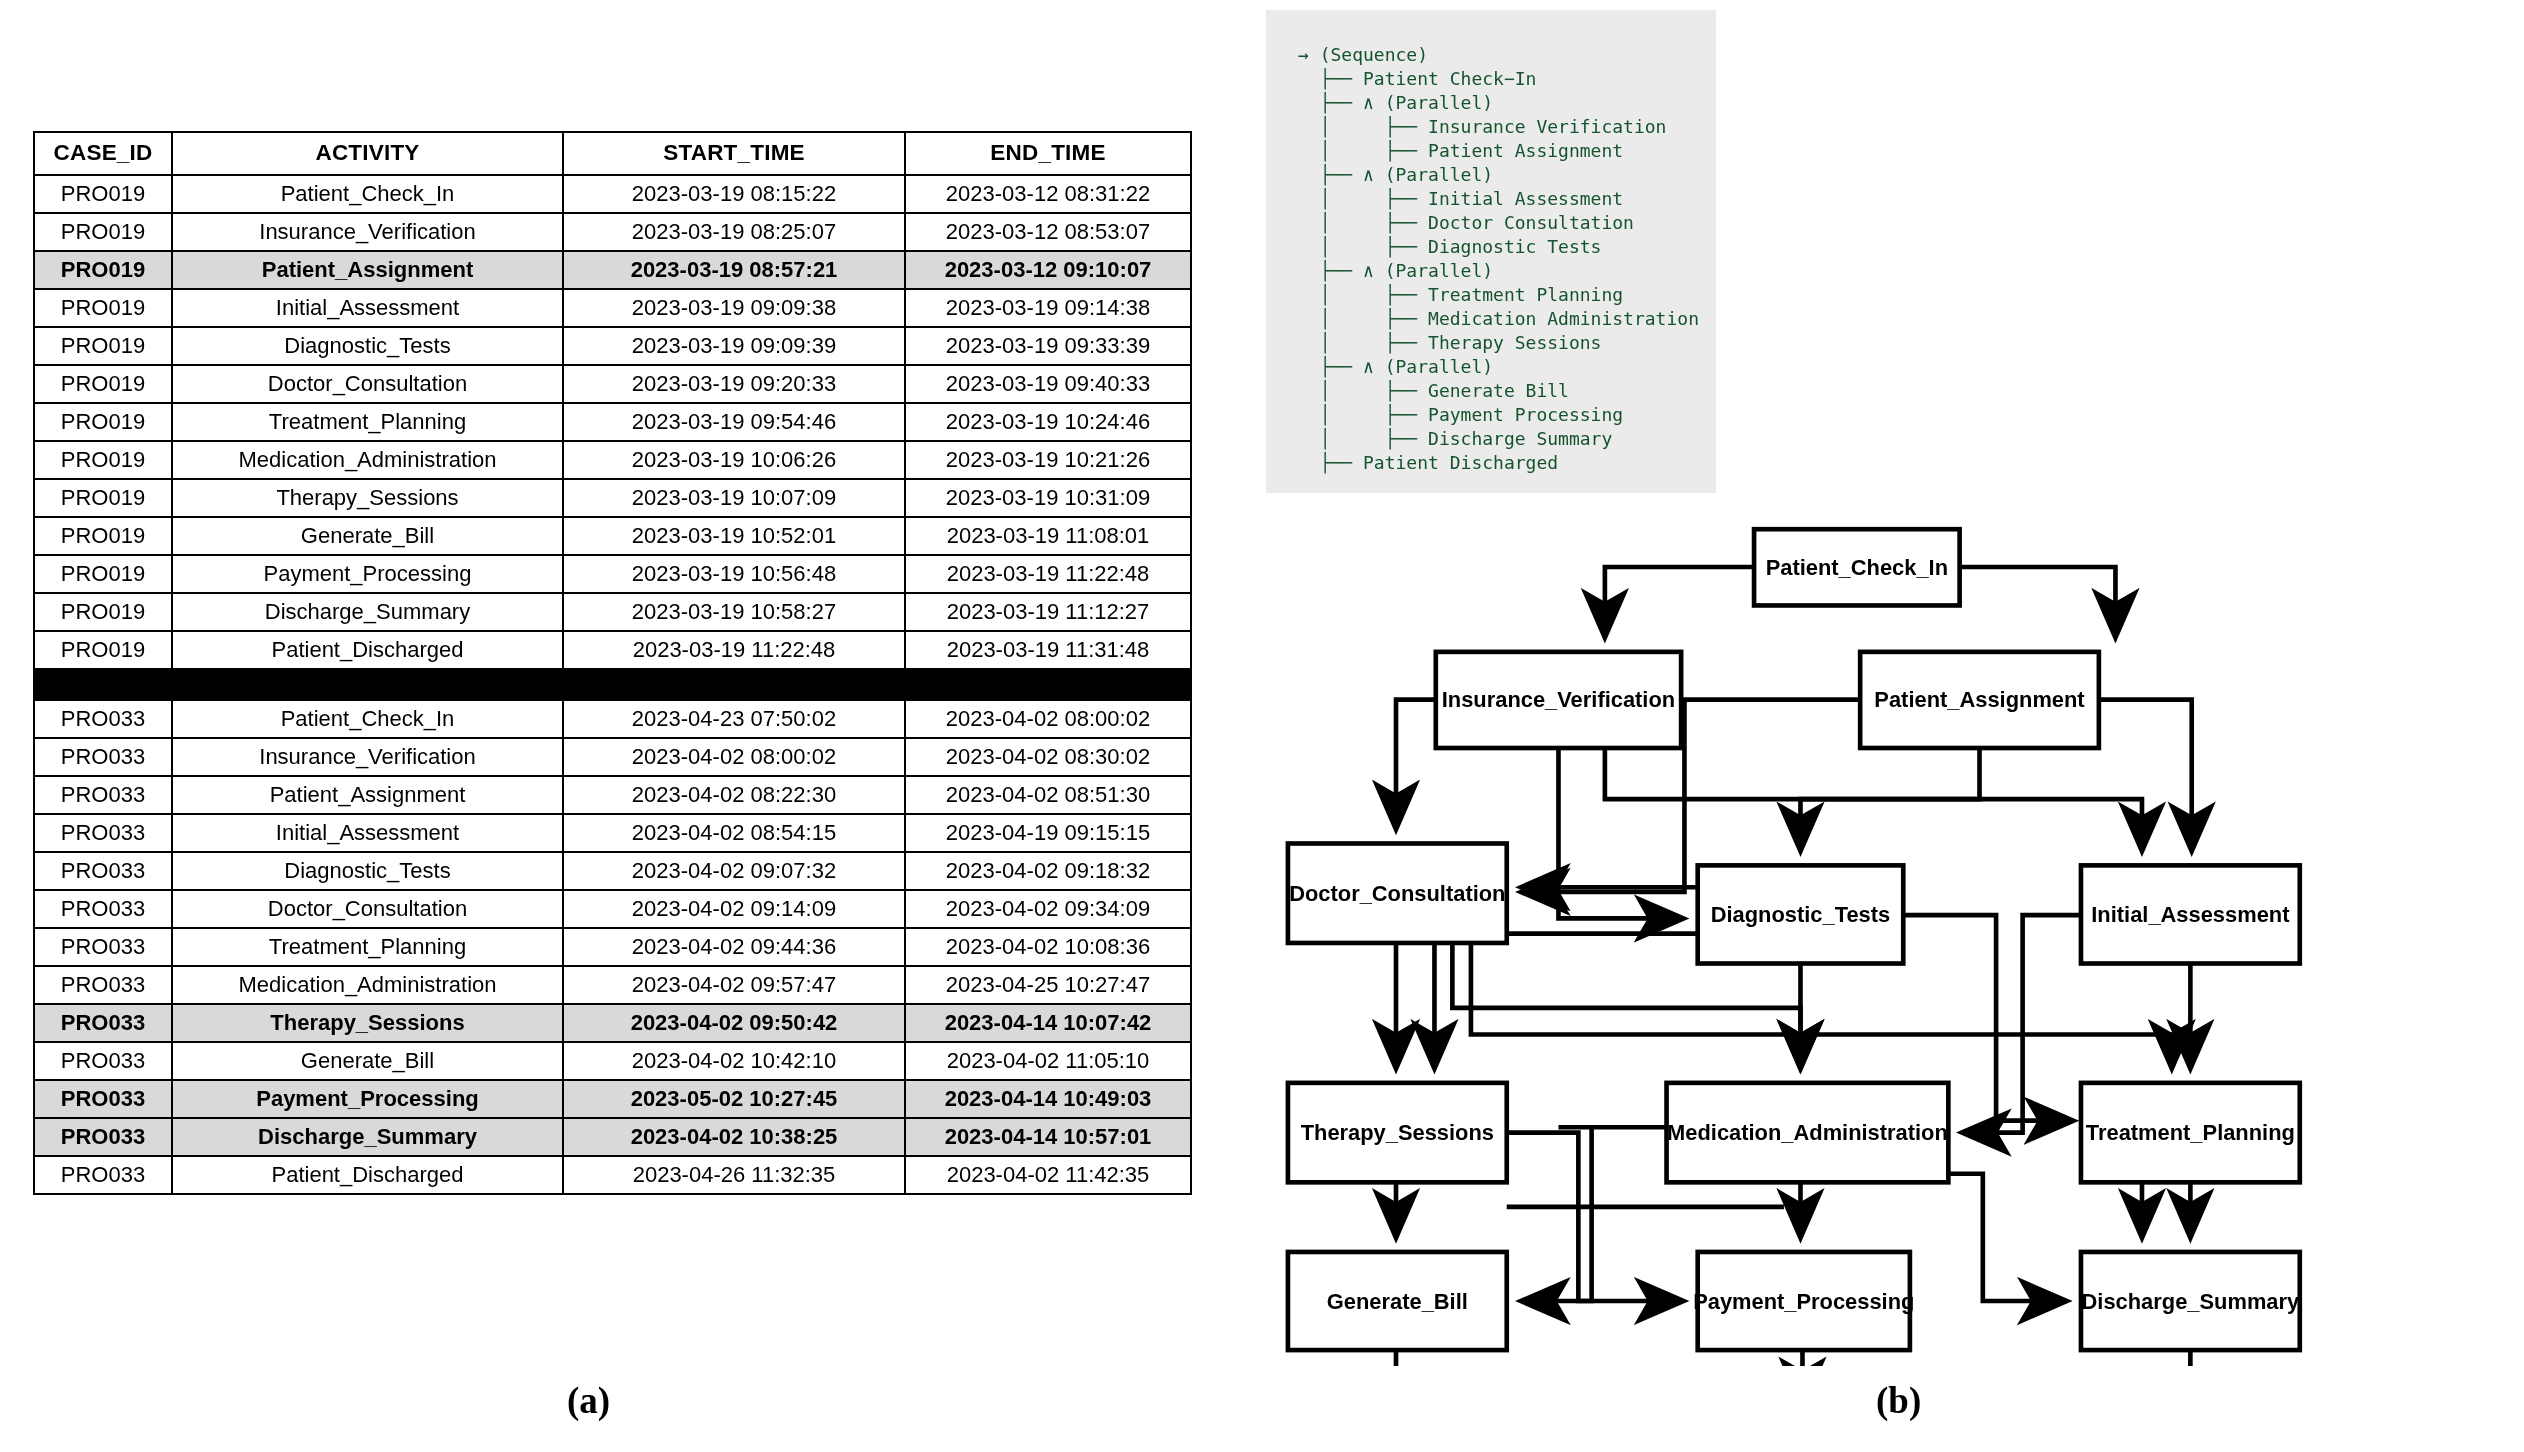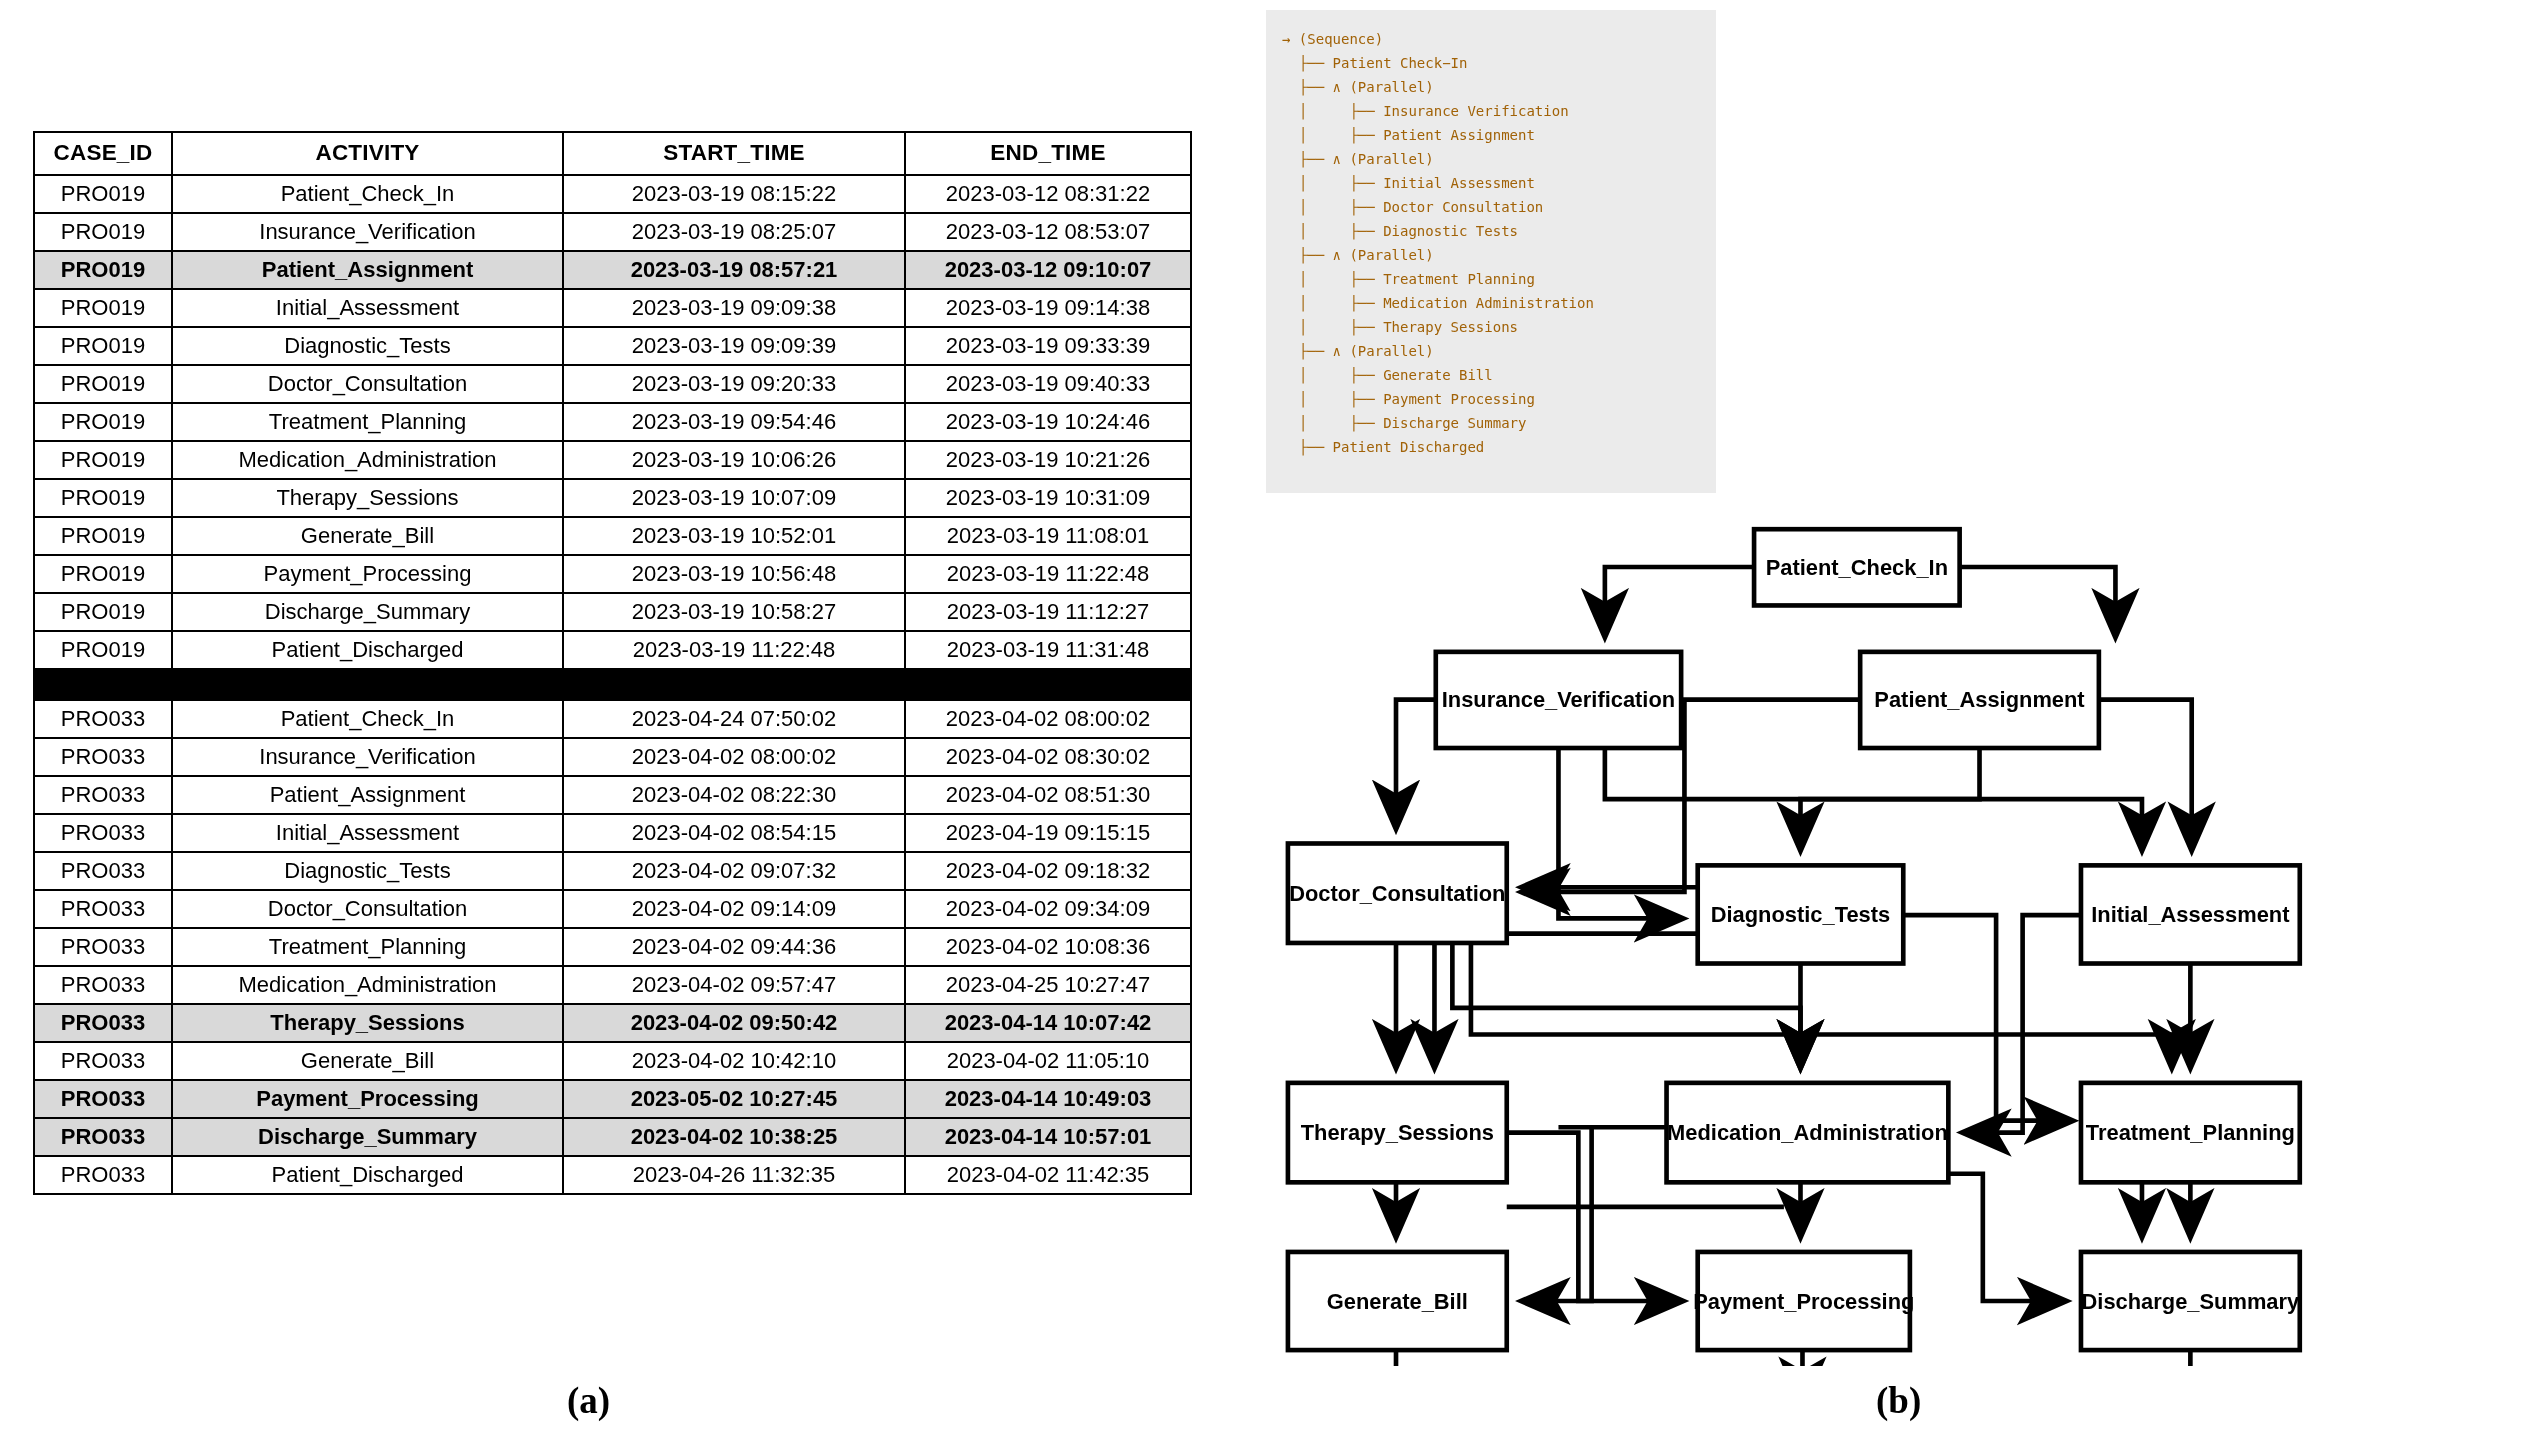--- a/index.html
+++ b/index.html
@@ -23,22 +23,22 @@
 
   
   .caption{position:absolute;font-family:"Liberation Serif",serif;
            font-weight:bold;font-size:37px;color:#000;}
   #cap-a{left:567px;top:1379px;}
   #cap-b{left:1876px;top:1379px;}
 
   
   #tree-block{position:absolute;left:1266px;top:10px;width:450px;height:483px;
      background:#ebebeb;box-sizing:border-box;padding:17px 0 0 16px;}
-  #tree-block pre{margin:0;font-family:"DejaVu Sans Mono","Liberation Mono",monospace;
-     font-size:14px;line-height:24px;color:#a16207;white-space:pre;}
+  #tree-block pre{margin:16px;font-family:"DejaVu Sans Mono","Liberation Mono",monospace;
+     font-size:18px;line-height:24px;color:#14532d;white-space:pre;}
 
   
   #graph{position:absolute;left:1260px;top:504px;width:1260px;height:862px;}
   #graph svg{display:block;width:1260px;height:862px;}
   .nodebox{fill:#ffffff;stroke:#000000;stroke-width:7;}
   .nodelabel{font-family:"Liberation Sans",sans-serif;font-weight:bold;
              font-size:33px;fill:#000;text-anchor:middle;dominant-baseline:central;}
   .edge{stroke:#000;stroke-width:7;fill:none;}
 </style>
 </head>
@@ -138,21 +138,21 @@
           <td>Patient_Discharged</td>
           <td>2023-03-19 11:22:48</td>
           <td>2023-03-19 11:31:48</td>
         </tr>
         <tr class="sep">
           <td colspan="4"></td>
         </tr>
         <tr>
           <td>PRO033</td>
           <td>Patient_Check_In</td>
-          <td>2023-04-24 07:50:02</td>
+          <td>2023-04-23 07:50:02</td>
           <td>2023-04-02 08:00:02</td>
         </tr>
         <tr>
           <td>PRO033</td>
           <td>Insurance_Verification</td>
           <td>2023-04-02 08:00:02</td>
           <td>2023-04-02 08:30:02</td>
         </tr>
         <tr>
           <td>PRO033</td>

